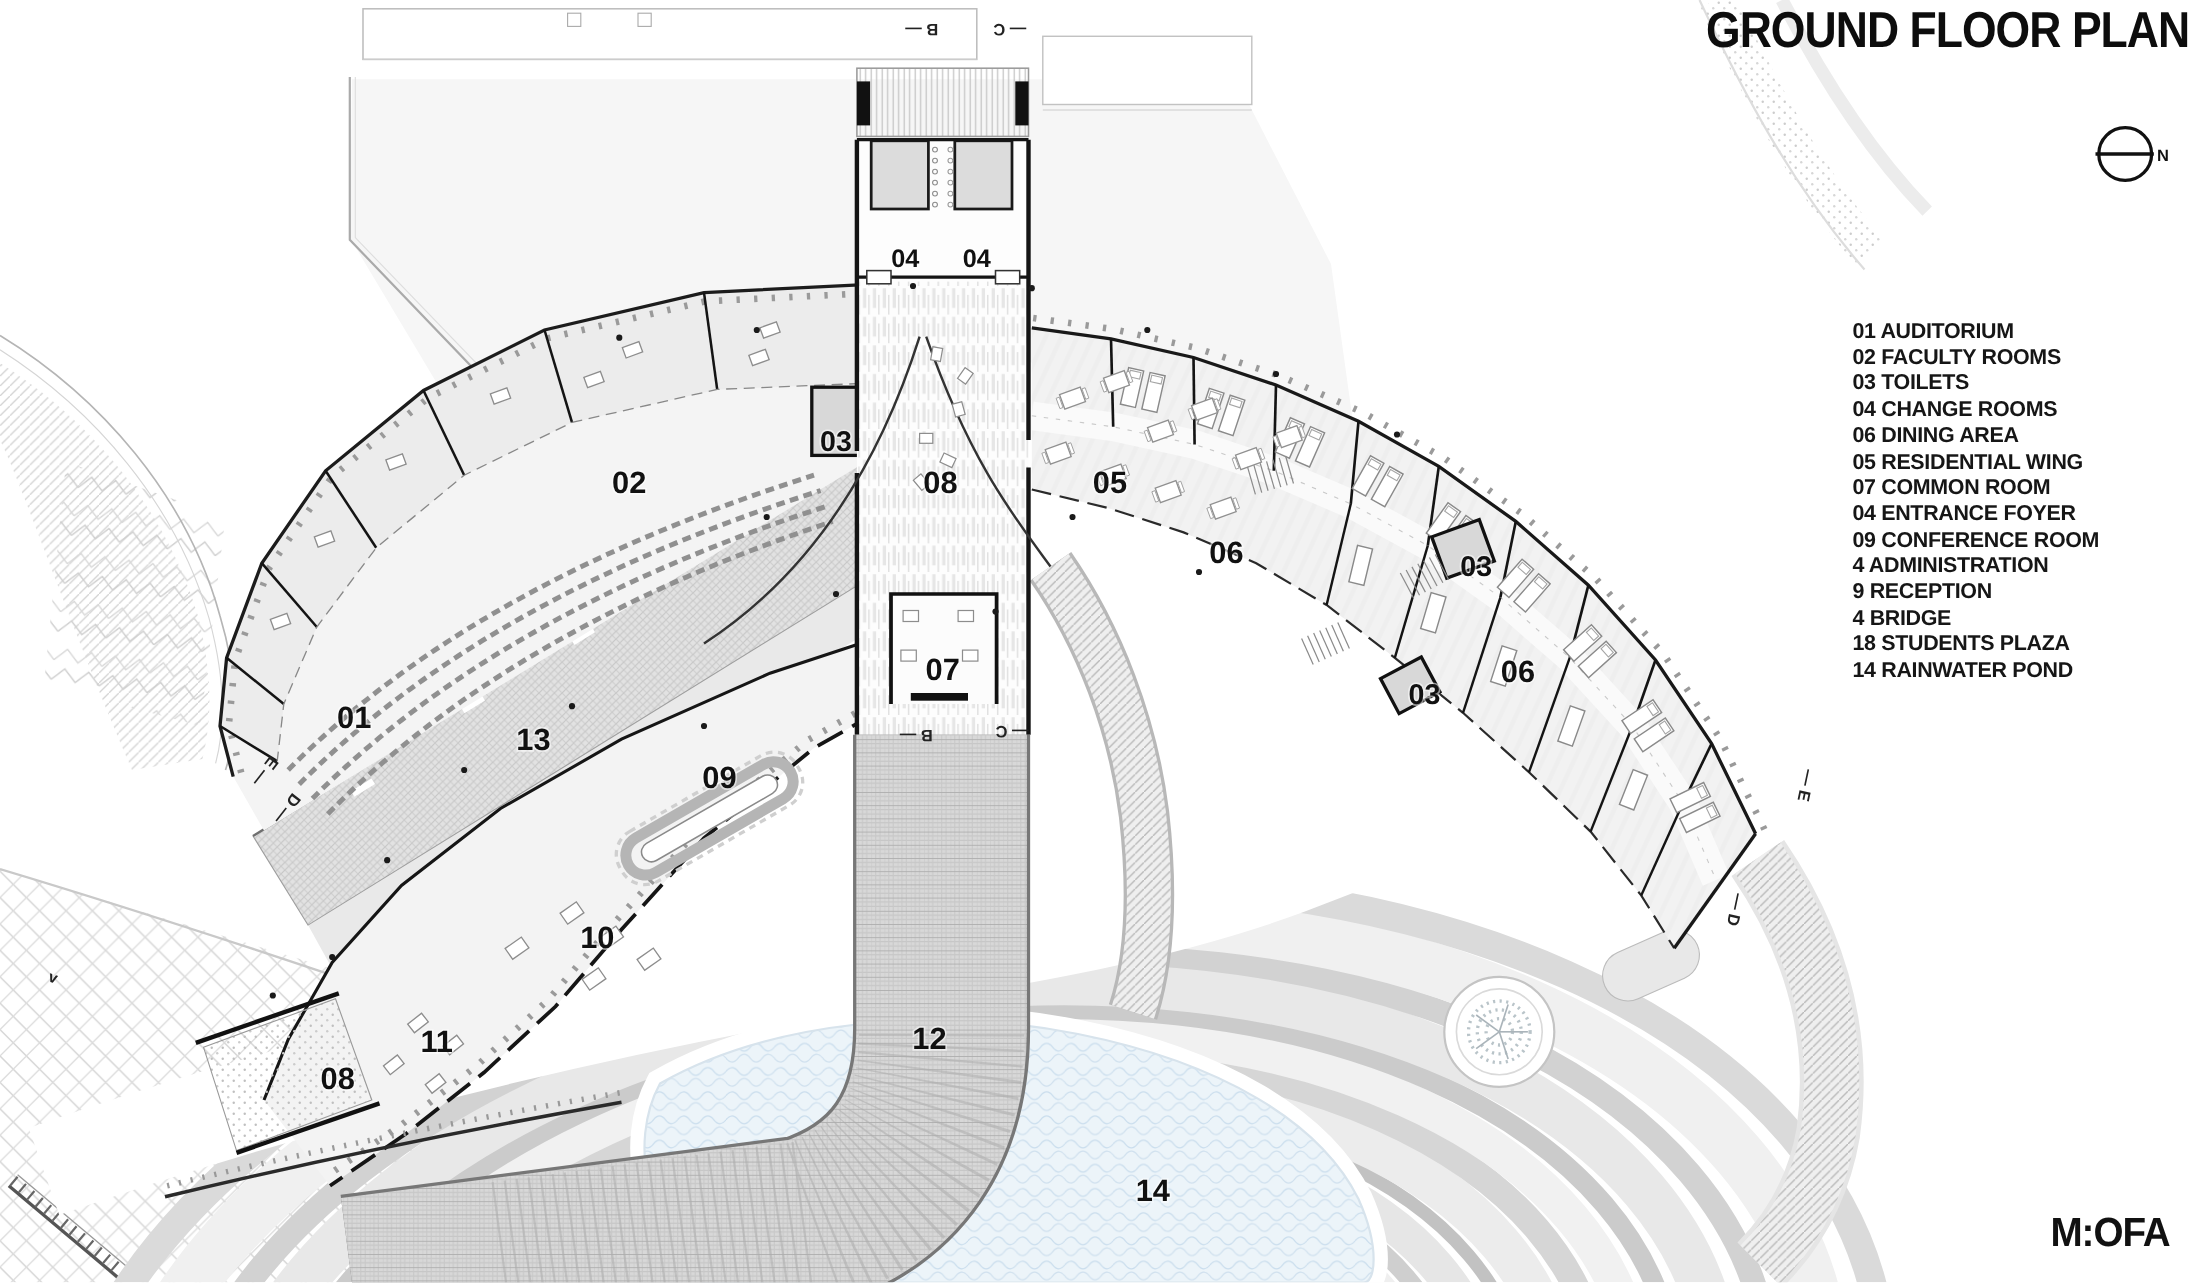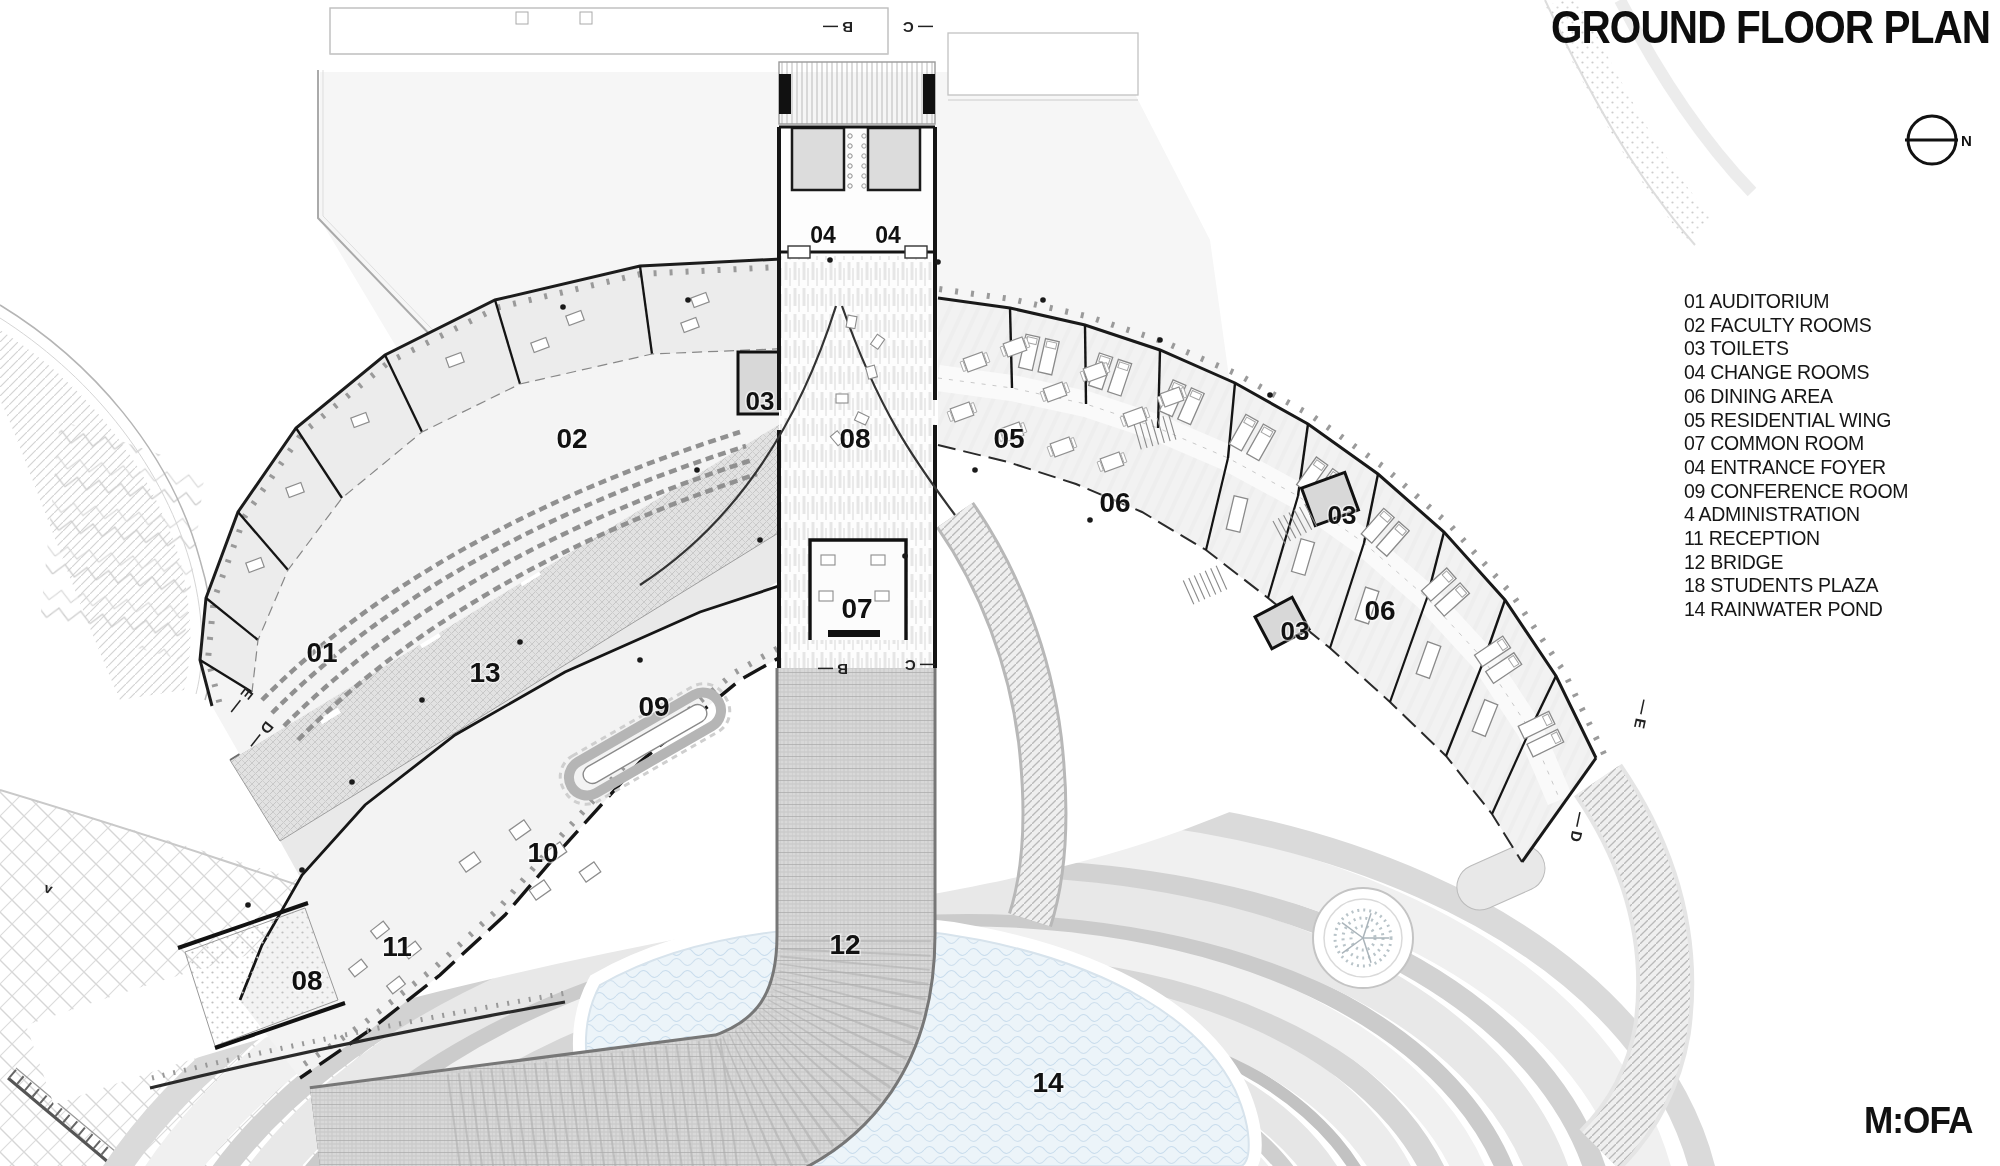--- a/index.html
+++ b/index.html
@@ -1,21 +1,21 @@
 <!DOCTYPE html>
 <html><head>
 <meta charset="utf-8">
 <style>
   html,body{margin:0;padding:0;background:#fff;}
   #page{position:relative;width:2000px;height:1166px;background:#fff;overflow:hidden;
         font-family:"Liberation Sans",sans-serif;}
   #plan-svg{position:absolute;left:0;top:0;}
   #title{position:absolute;top:0px;right:10px;font-size:46px;font-weight:800;color:#0d0d0d;
          letter-spacing:-1px;transform:scaleX(.88);transform-origin:right top;white-space:nowrap;}
-  #legend{position:absolute;left:1684px;top:290px;font-size:19.5px;font-weight:400;color:#161616;
+  #legend{position:absolute;left:1684px;top:290px;font-size:19.5px;font-weight:700;color:#161616;
           line-height:23.7px;letter-spacing:-.3px;white-space:nowrap;}
   #logo{position:absolute;left:1864px;top:1100px;font-size:37px;font-weight:800;color:#111;
         letter-spacing:-1px;transform:scaleX(.95);transform-origin:left top;}
   .lbl{font-weight:700;fill:#111;paint-order:stroke;stroke:#ffffff;stroke-width:3px;stroke-opacity:.55;}
 </style>
 </head>
 <body>
 
 <div id="page">
 
@@ -474,19 +474,19 @@
       <div>01 AUDITORIUM</div>
       <div>02 FACULTY ROOMS</div>
       <div>03 TOILETS</div>
       <div>04 CHANGE ROOMS</div>
       <div>06 DINING AREA</div>
       <div>05 RESIDENTIAL WING</div>
       <div>07 COMMON ROOM</div>
       <div>04 ENTRANCE FOYER</div>
       <div>09 CONFERENCE ROOM</div>
       <div>4 ADMINISTRATION</div>
-      <div>11 RECEPTION</div>
-      <div>12 BRIDGE</div>
+      <div>9 RECEPTION</div>
+      <div>4 BRIDGE</div>
       <div>18 STUDENTS PLAZA</div>
       <div>14 RAINWATER POND</div>
     </div>
   <div id="logo">M:OFA</div>
 </div>
 
 </body></html>

